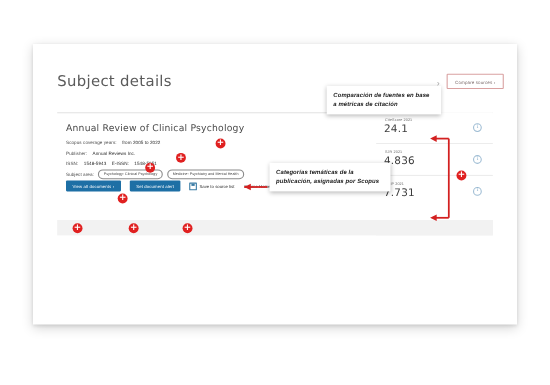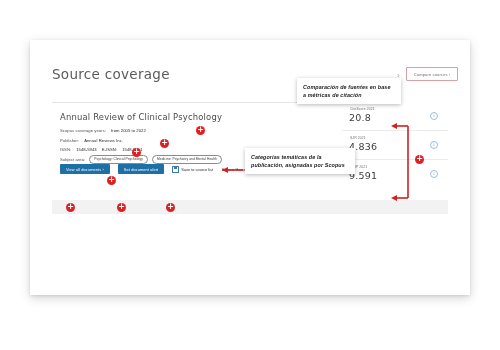--- a/index.html
+++ b/index.html
@@ -307,21 +307,21 @@
   }
 </style>
 </head>
 <body>
 
 <div id="canvas">
 
   <div class="page-card">
 
     <div class="header-row">
-      <div class="page-title">Source coverage</div>
+      <div class="page-title">Subject details</div>
       <div class="chev-sep">›</div>
       <div class="compare-btn">Compare sources  ›</div>
     </div>
 
     <div class="hr-line"></div>
 
     <div class="body-wrap">
 
       <div class="detail-col">
         <div class="source-name">Annual Review of Clinical Psychology</div>
@@ -355,31 +355,31 @@
             <span class="save-icon"></span>
             <span>Save to source list</span>
           </div>
           <div class="btn-link">Source Homepage</div>
         </div>
       </div>
 
       <div class="metrics-col">
         <div class="metric-card">
           <div class="metric-label">CiteScore 2021</div>
-          <div class="metric-value">20.8</div>
+          <div class="metric-value">24.1</div>
           <div class="info-icon">i</div>
         </div>
         <div class="metric-card">
           <div class="metric-label">SJR 2021</div>
           <div class="metric-value">4.836</div>
           <div class="info-icon">i</div>
         </div>
         <div class="metric-card">
           <div class="metric-label">SNIP 2021</div>
-          <div class="metric-value">9.591</div>
+          <div class="metric-value">7.731</div>
           <div class="info-icon">i</div>
         </div>
       </div>
     </div>
 
     <div class="footer-strip"></div>
     <div class="footer-strip-right"></div>
   </div>
 
   <div class="plus-marker" style="left:196px; top:126px;">

